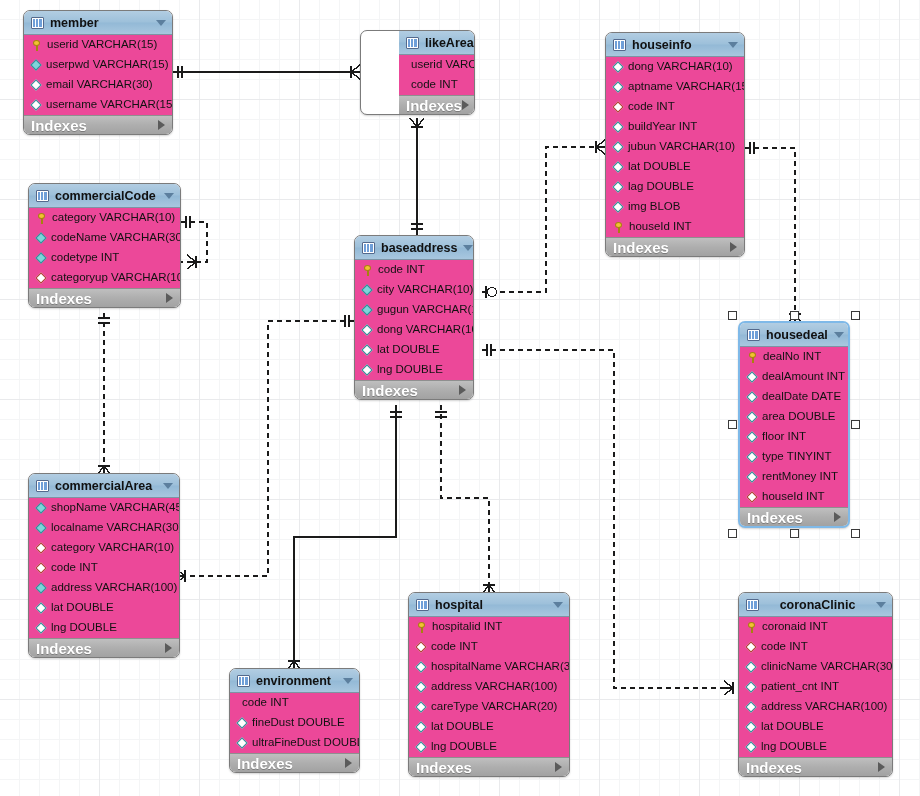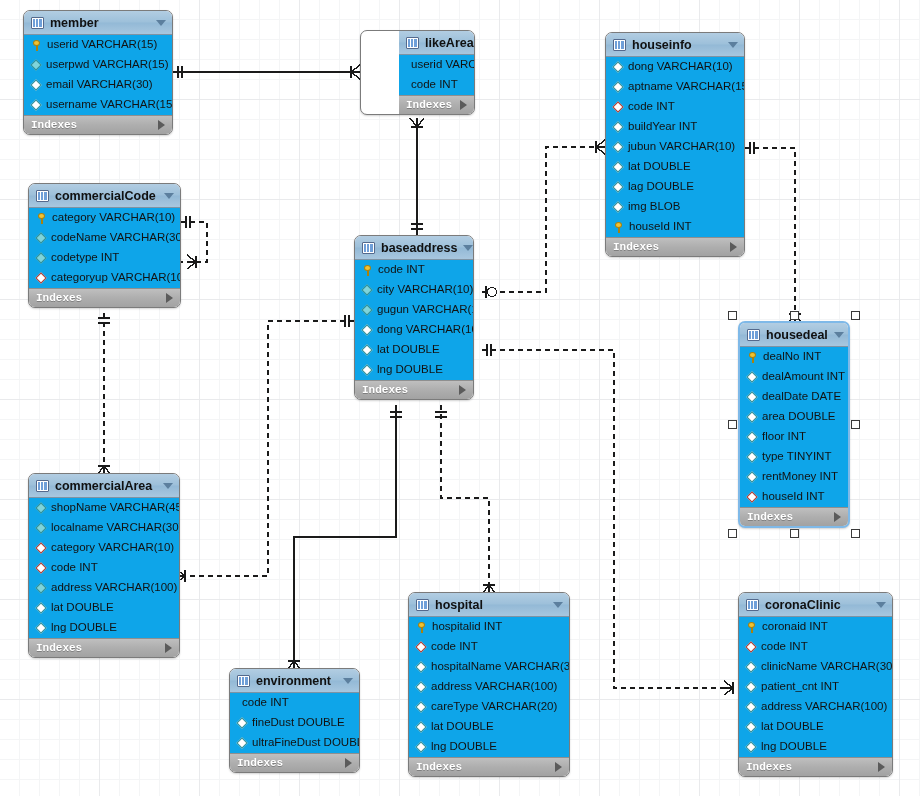--- a/index.html
+++ b/index.html
@@ -58,21 +58,21 @@
   }
   .tbl-name{
     font-size:12.5px;font-weight:bold;color:#111;
     flex:1 1 auto;white-space:nowrap;letter-spacing:0;
   }
   .caret{
     width:0;height:0;flex:0 0 auto;
     border-left:5px solid transparent;border-right:5px solid transparent;
     border-top:6px solid #5c7f9e;
   }
-  .cols{background:#0ea5e9;}
+  .cols{background:#ec4899;}
   .col{
     height:20px;display:flex;align-items:center;gap:5px;
     padding:0 5px 0 7px;font-size:11.5px;color:#121212;white-space:nowrap;
   }
   .col .lbl{line-height:1;}
   .ico{width:11px;height:11px;flex:0 0 auto;position:relative;}
   
   .ico.dia-fill,.ico.dia-open,.ico.dia-fk{
     transform:rotate(45deg);box-sizing:border-box;
     width:8px;height:8px;margin:0 1px;
@@ -94,21 +94,21 @@
     background:#f2c231;border:1px solid #a8820f;border-top:none;
     box-sizing:border-box;
   }
   .tfoot{
     height:18px;
     background:linear-gradient(to bottom,#bfbfbf 0%,#aeaeae 50%,#a2a2a2 100%);
     border-top:1px solid #8f8f8f;
     display:flex;align-items:center;justify-content:space-between;
     padding:0 7px 0 7px;
   }
-  .tfoot .ftxt{font-size:11px;font-weight:bold;color:#ffffff;text-shadow:0 1px 0 rgba(0,0,0,.25);font-family:Liberation Mono, monospace;}
+  .tfoot .ftxt{font-size:15px;font-weight:bold;color:#ffffff;text-shadow:0 1px 0 rgba(0,0,0,.25);}
   .tri-r{
     width:0;height:0;
     border-top:5px solid transparent;border-bottom:5px solid transparent;
     border-left:7px solid #5b5b5b;
   }
   
   .table.selected{
     border:2px solid #7fb9e8;
   }
   .handles{position:absolute;pointer-events:none;}
@@ -534,21 +534,21 @@
           <div class="col">
             <span class="ico dia-open"></span>
             <span class="lbl">lng DOUBLE</span>
           </div>
         </div>
         <div class="tfoot">
           <span class="ftxt">Indexes</span>
           <span class="tri-r"></span>
         </div>
       </div>
-      <div class="table" style="left: 738px; top: 592px; width: 155px;">
+      <div class="table" style="left: 738px; top: 592px; width: 155px; text-align: center;">
         <div class="thead">
           <span class="tbl-icon"></span>
           <span class="tbl-name">coronaClinic</span>
           <span class="caret"></span>
         </div>
         <div class="cols">
           <div class="col">
             <span class="ico key"></span>
             <span class="lbl">coronaid INT</span>
           </div>

